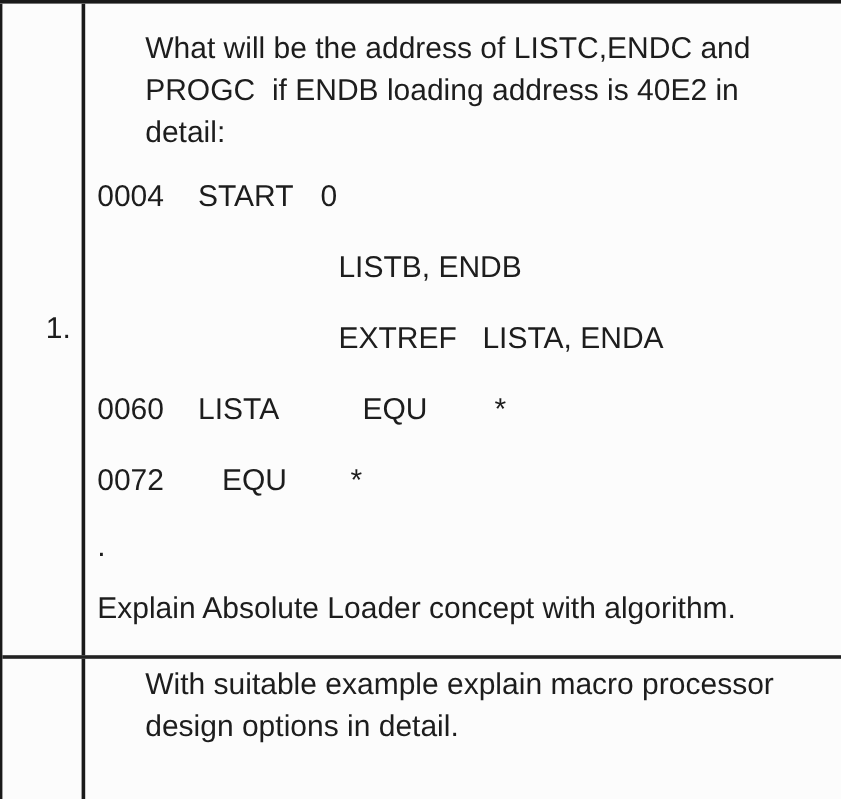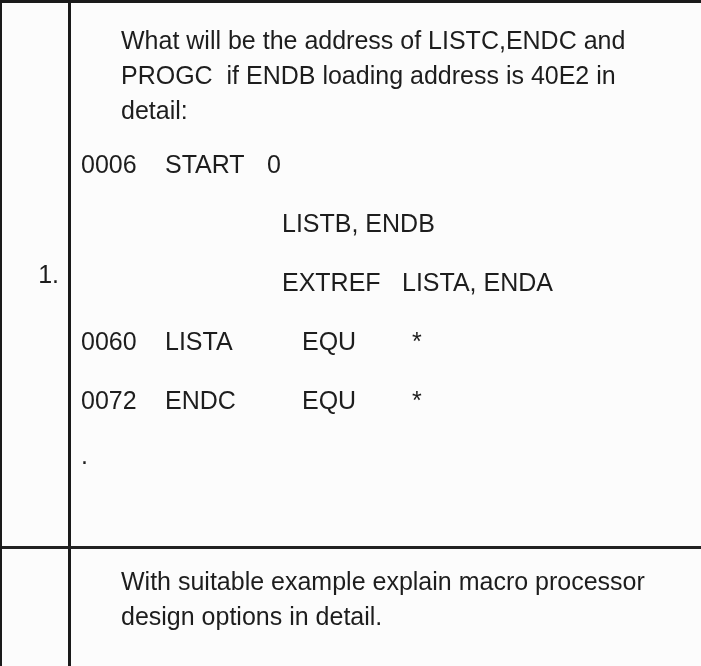--- a/index.html
+++ b/index.html
@@ -84,42 +84,42 @@
     font-size: 25px;
     line-height: 26px;
   }
   .followup {
     margin-top: 26px;
     font-size: 25px;
     line-height: 26px;
     white-space: pre;
   }
   .row2-text {
-    padding-top: 15px;
+    padding-top: 4px;
     border-radius: 13px;
   }
 </style>
 </head>
 <body>
 
 <div class="page">
   <div class="qtable">
 
     <div class="trow trow-1">
       <div class="num-cell">1.</div>
       <div class="content-cell">
 
         <div class="intro">
           <div class="line">What will be the address of LISTC,ENDC and</div>
           <div class="line">PROGC  if ENDB loading address is 40E2 in</div>
           <div class="line">detail:</div>
         </div>
 
         <div class="code-line cl-1">
-          <span class="code-addr">0006</span>
+          <span class="code-addr">0004</span>
           <span class="code-op">START</span>
           <span class="code-operand">0</span>
         </div>
 
         <div class="code-line cl-2">
           <span class="code-addr"></span>
           <span class="code-label"></span>
           <span class="code-operand">LISTB, ENDB</span>
         </div>
 
@@ -132,27 +132,27 @@
 
         <div class="code-line cl-4">
           <span class="code-addr">0060</span>
           <span class="code-label">LISTA</span>
           <span class="code-op">EQU</span>
           <span class="code-operand">*</span>
         </div>
 
         <div class="code-line cl-5">
           <span class="code-addr">0072</span>
-          <span class="code-label">ENDC</span>
           <span class="code-op">EQU</span>
           <span class="code-operand">*</span>
         </div>
 
         <div class="dot-line">.</div>
 
+        <div class="followup">Explain Absolute Loader concept with algorithm.</div>
 
       </div>
     </div>
 
     <div class="trow trow-2">
       <div class="num-cell"></div>
       <div class="content-cell row2-text">
         <div class="line">With suitable example explain macro processor</div>
         <div class="line">design options in detail.</div>
       </div>

